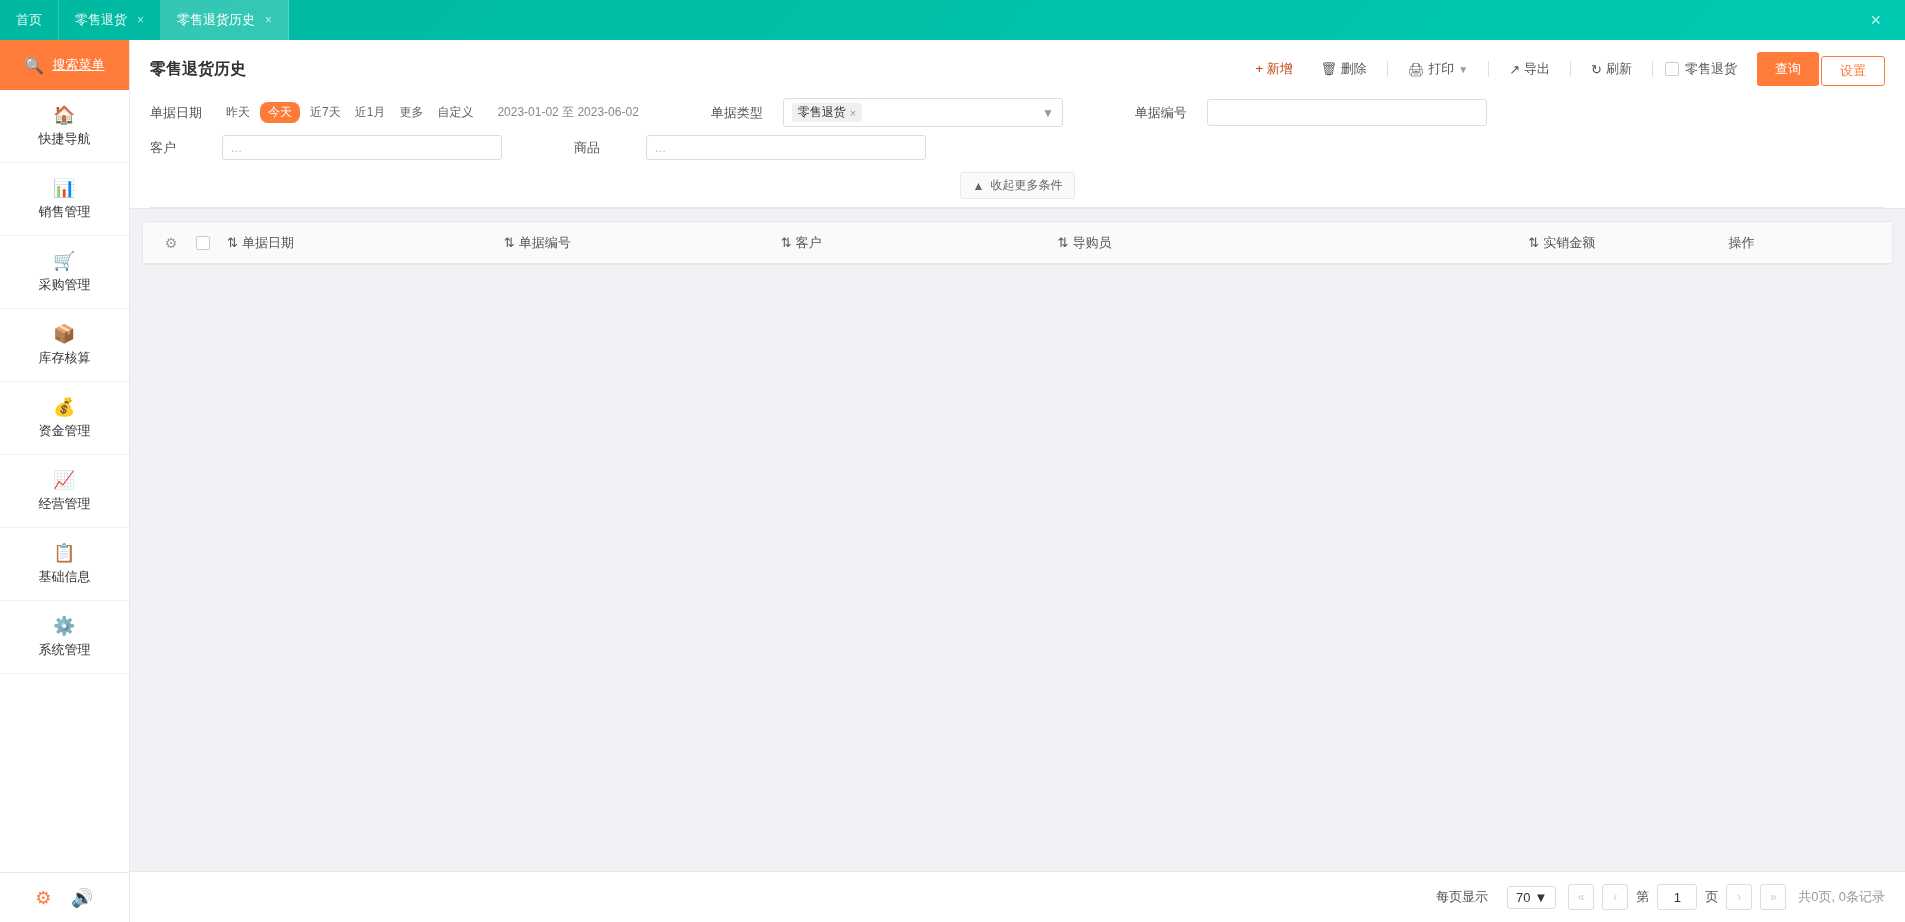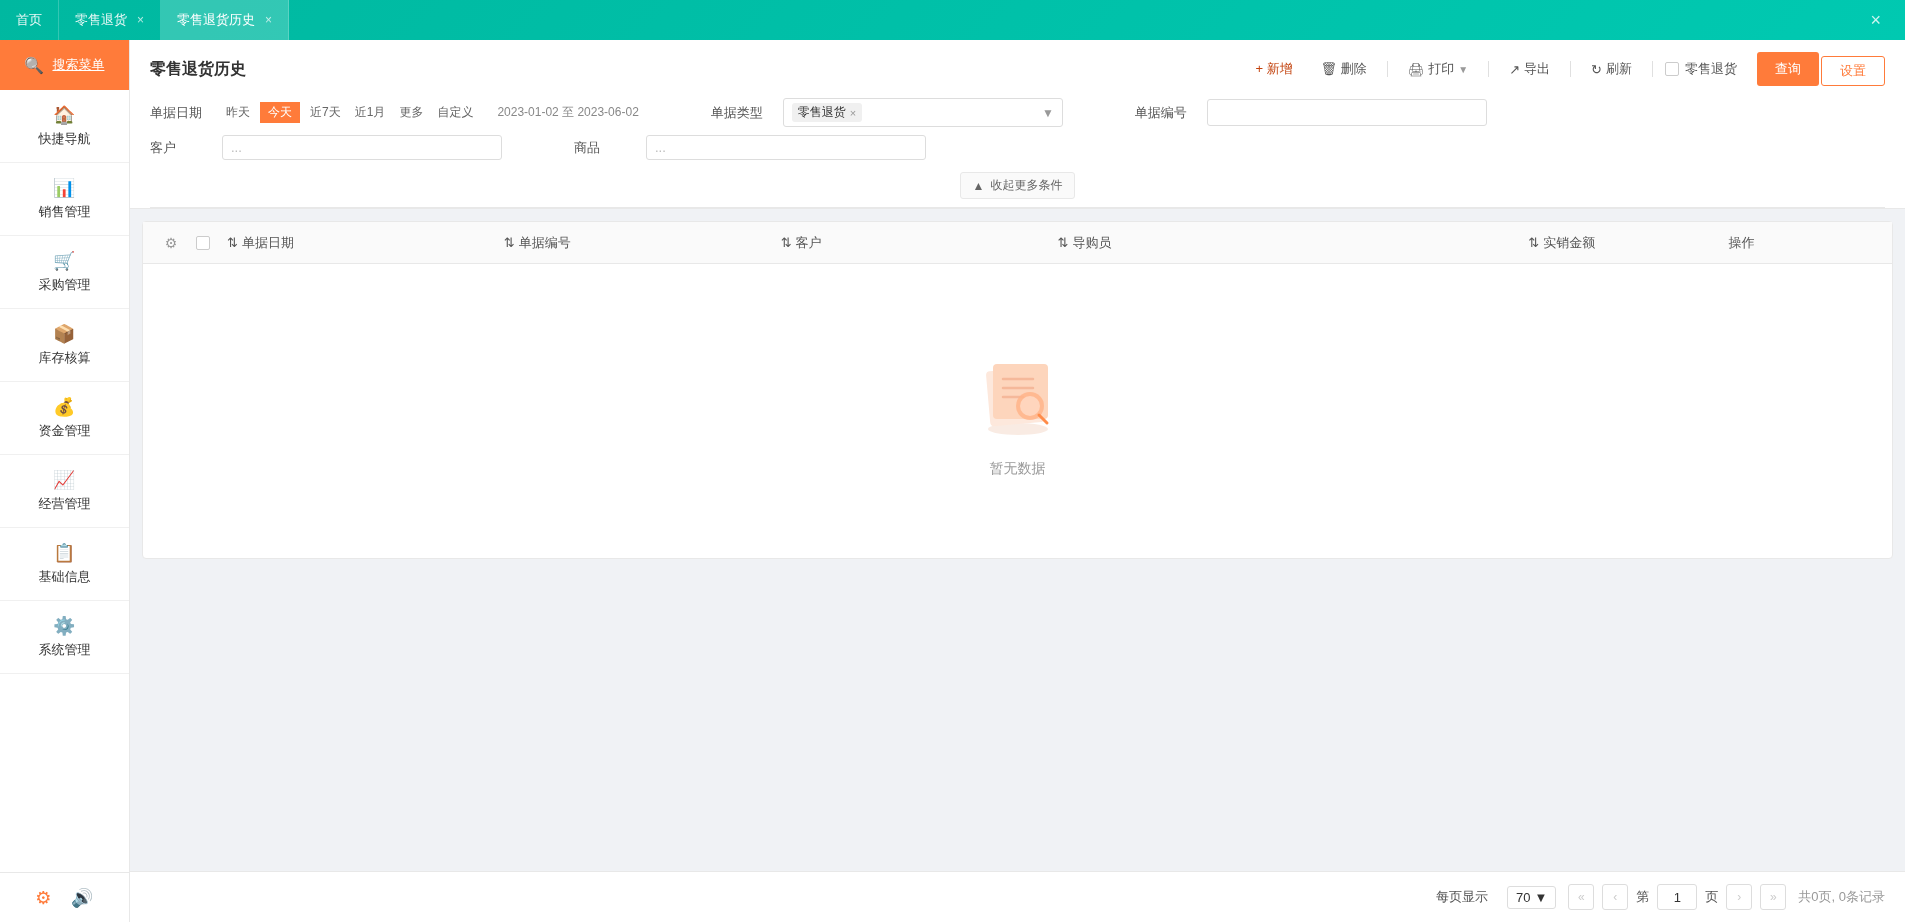--- a/index.html
+++ b/index.html
@@ -200,21 +200,21 @@
     }
     .date-opt {
       font-size: 12px;
       color: #666;
       cursor: pointer;
       padding: 2px 4px;
     }
     .date-opt.active {
       background: #ff7b3a;
       color: #fff;
-      border-radius: 0;
+      border-radius: 8px;
       padding: 2px 8px;
     }
     .date-range {
       font-size: 12px;
       color: #888;
       margin-left: 4px;
     }
     .filter-select {
       display: flex;
       align-items: center;
@@ -607,34 +607,20 @@
           </div>
           <div class="th-cell th-amount">
             <span>⇅</span>
             <span>实销金额</span>
           </div>
           <div class="th-cell th-ops">
             <span>操作</span>
           </div>
         </div>
 
-        <div class="empty-state">
-          <svg class="empty-icon" viewBox="0 0 100 100">
-            <ellipse cx="50" cy="85" rx="30" ry="6" fill="#f5ddd0" opacity="0.6"></ellipse>
-            <rect x="20" y="25" width="55" height="55" rx="4" fill="#fde8dc" transform="rotate(-5, 50, 52)"></rect>
-            <rect x="25" y="20" width="55" height="55" rx="4" fill="#fdd5bc"></rect>
-            <line x1="35" y1="35" x2="65" y2="35" stroke="#f5b89a" stroke-width="2.5" stroke-linecap="round"></line>
-            <line x1="35" y1="44" x2="65" y2="44" stroke="#f5b89a" stroke-width="2.5" stroke-linecap="round"></line>
-            <line x1="35" y1="53" x2="55" y2="53" stroke="#f5b89a" stroke-width="2.5" stroke-linecap="round"></line>
-            <circle cx="62" cy="62" r="14" fill="#ffb48a" opacity="0.85"></circle>
-            <circle cx="62" cy="62" r="10" fill="#fff" opacity="0.4"></circle>
-            <line x1="71" y1="71" x2="79" y2="79" stroke="#ff8c4a" stroke-width="3" stroke-linecap="round"></line>
-          </svg>
-          <span class="empty-text">暂无数据</span>
-        </div>
       </div>
     </div>
 
     <div class="pagination-bar">
       <div class="page-size-select">
         <span>每页显示</span>
         <div class="page-size-dropdown">
           <span>70</span>
           <span>▼</span>
         </div>

